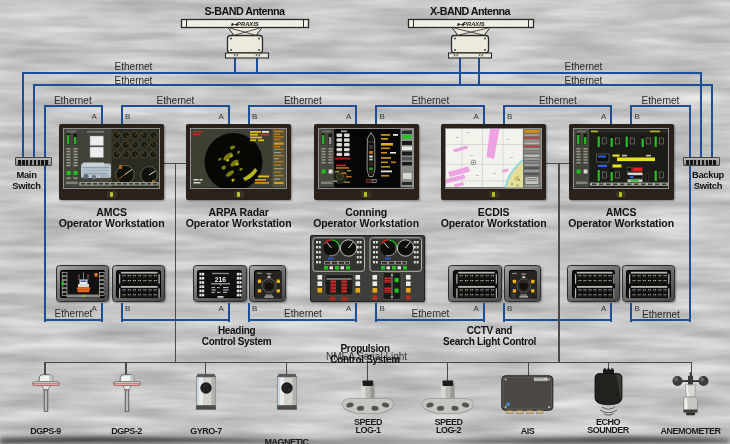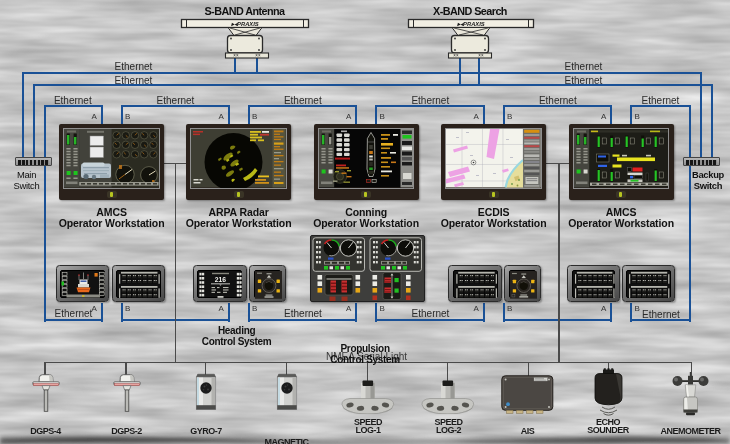--- a/index.html
+++ b/index.html
@@ -289,29 +289,29 @@
 <div class="ab" style="left:218.5px;top:304px">A</div>
     <div class="ab" style="left:252px;top:304px">B</div>
 <div class="ab" style="left:346px;top:304px">A</div>
     <div class="ab" style="left:379.5px;top:304px">B</div>
 <div class="ab" style="left:473.5px;top:304px">A</div>
     <div class="ab" style="left:507px;top:304px">B</div>
 <div class="ab" style="left:601px;top:304px">A</div>
     <div class="ab" style="left:634.5px;top:304px">B</div>
 
 <div class="abs" style="left:244.5px;top:4.5px;transform:translateX(-50%);font-weight:bold;font-size:10.8px;color:#111;letter-spacing:-0.55px">S-BAND Antenna</div>
-<div class="abs" style="left:470px;top:4.5px;transform:translateX(-50%);font-weight:bold;font-size:10.8px;color:#111;letter-spacing:-0.55px">X-BAND Search</div>
+<div class="abs" style="left:470px;top:4.5px;transform:translateX(-50%);font-weight:bold;font-size:10.8px;color:#111;letter-spacing:-0.55px">X-BAND Antenna</div>
 
 <div class="abs" style="left:14.5px;top:157.3px;width:37px;height:8.6px;background:linear-gradient(#b8b8b8,#8f8f8f);border:1px solid #444;border-radius:1px">
 <div class="abs" style="left:2.5px;top:2.2px;width:31px;height:4.2px;background:repeating-linear-gradient(90deg,#161616 0,#161616 2.6px,#8f8f8f 2.6px,#8f8f8f 3.9px)"></div>
     </div>
 <div class="abs" style="left:682.5px;top:157.3px;width:37px;height:8.6px;background:linear-gradient(#b8b8b8,#8f8f8f);border:1px solid #444;border-radius:1px">
 <div class="abs" style="left:2.5px;top:2.2px;width:31px;height:4.2px;background:repeating-linear-gradient(90deg,#161616 0,#161616 2.6px,#8f8f8f 2.6px,#8f8f8f 3.9px)"></div>
     </div>
-<div class="abs" style="left:26.5px;top:169px;transform:translateX(-50%);font-weight:normal;font-size:9.4px;letter-spacing:-0.3px;line-height:11.3px;color:#111;text-align:center">Main<br>Switch</div>
+<div class="abs" style="left:26.5px;top:169px;transform:translateX(-50%);font-weight:bold;font-size:9.4px;letter-spacing:-0.3px;line-height:11.3px;color:#111;text-align:center">Main<br>Switch</div>
 <div class="abs" style="left:708px;top:169px;transform:translateX(-50%);font-weight:bold;font-size:9.4px;letter-spacing:-0.3px;line-height:11.3px;color:#111;text-align:center">Backup<br>Switch</div>
 
 <svg class="abs" style="left:170px;top:17px" width="150" height="44" viewBox="0 0 150 44">
 <rect x="11.5" y="2.5" width="127" height="8" fill="#f1eee3" stroke="#2a2a2a" stroke-width="1.3"></rect>
 <line x1="16.5" y1="2.5" x2="16.5" y2="10.5" stroke="#2a2a2a" stroke-width="1"></line>
 <line x1="133.5" y1="2.5" x2="133.5" y2="10.5" stroke="#2a2a2a" stroke-width="1"></line>
 <text x="75" y="9.4" font-size="5.8" font-weight="bold" font-style="italic" text-anchor="middle" fill="#1a1a1a" font-family="Liberation Sans,sans-serif">▸◂PRAXIS</text>
 <polygon points="58,10.5 92,10.5 86,18.5 64,18.5" fill="#e9e6da" stroke="#2a2a2a" stroke-width="1"></polygon>
 <line x1="60" y1="11" x2="85" y2="18" stroke="#2a2a2a" stroke-width="0.8"></line>
 <line x1="90" y1="11" x2="65" y2="18" stroke="#2a2a2a" stroke-width="0.8"></line>
@@ -1177,20 +1177,21 @@
 <div class="pnl" style="left:621.7px;top:265.4px;width:53.5px;height:37px">
       <div class="pin">
 <svg width="44.5" height="28" viewBox="0 0 44.8 28" preserveAspectRatio="none">
 <use href="#kpd"></use>
 </svg>
 </div>
     </div>
 
 <div class="cap2" style="left:236.6px;top:324.5px">Heading<br>Control System</div>
 <div class="cap2" style="left:365.1px;top:343px">Propulsion<br>Control System</div>
+<div class="cap2" style="left:489.5px;top:324.5px">CCTV and<br>Search Light Control</div>
 
 <svg class="abs" style="left:31.5px;top:372px" width="28" height="40">
       <use href="#dgps"></use>
     </svg>
 <svg class="abs" style="left:112.5px;top:372px" width="28" height="40">
       <use href="#dgps"></use>
     </svg>
 <svg class="abs" style="left:193.5px;top:372px" width="24" height="39">
       <use href="#gyro"></use>
     </svg>
@@ -1244,21 +1245,21 @@
 <rect x="20" y="5.8" width="5" height="9" fill="#383836"></rect>
 <rect x="21.8" y="2" width="1.4" height="5" fill="#3a3a38"></rect>
 <polygon points="17.2,14.8 27.8,14.8 26.5,27 18.5,27" fill="#d8d8d4" stroke="#8a8a86" stroke-width="0.6"></polygon>
 <polygon points="19.5,15 21,27 19.2,27 18,15" fill="#f2f2ee"></polygon>
 <path d="M17.5,27 L27.5,27 Q29.5,27 29.5,29.5 L29.5,40 Q29.5,42.5 27,42.5 L18,42.5 Q15.5,42.5 15.5,40 L15.5,29.5 Q15.5,27 17.5,27 Z" fill="#c6c6c2" stroke="#7a7a76" stroke-width="0.6"></path>
 <path d="M16.5,28 Q18,27.5 19,28 L20,42 L17,42 Q16,40 16.5,28Z" fill="#ecece8"></path>
 <rect x="15.5" y="39.5" width="14" height="3" fill="#3e3e3a"></rect>
 <rect x="18" y="42.5" width="9" height="2.8" rx="1" fill="#2a2a28"></rect>
 </svg>
 
-<div class="dcap" style="left:45.5px;top:426.5px">DGPS-4</div>
+<div class="dcap" style="left:45.5px;top:426.5px">DGPS-9</div>
 <div class="dcap" style="left:126.5px;top:426.5px">DGPS-2</div>
 <div class="dcap" style="left:206px;top:426.5px">GYRO-7</div>
 <div class="dcap" style="left:286.5px;top:438px">MAGNETIC<br>COMPASS</div>
 <div class="dcap" style="left:368px;top:417.5px">SPEED<br>LOG-1</div>
 <div class="dcap" style="left:448.5px;top:417.5px">SPEED<br>LOG-2</div>
 <div class="dcap" style="left:527.5px;top:426.5px">AIS</div>
 <div class="dcap" style="left:608px;top:417.5px">ECHO<br>SOUNDER</div>
 <div class="dcap" style="left:690.5px;top:426.5px">ANEMOMETER</div>
 
 </div>

